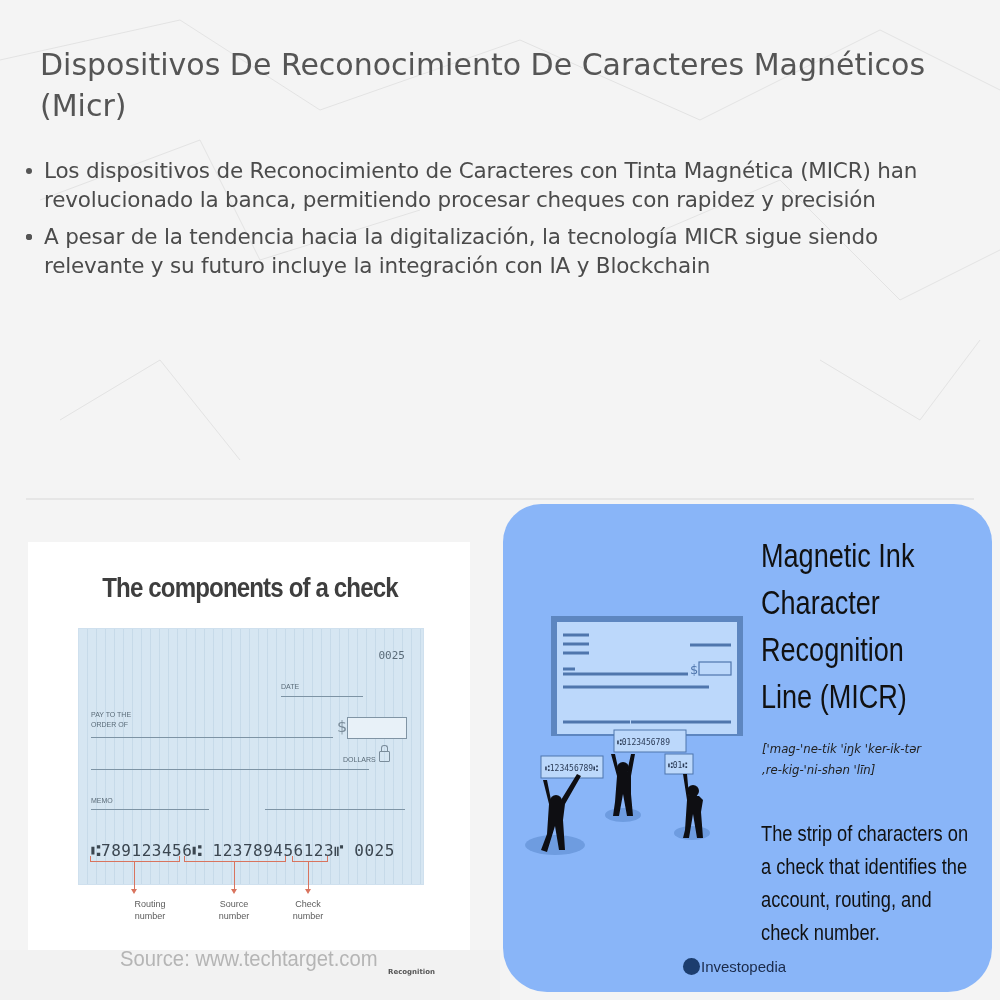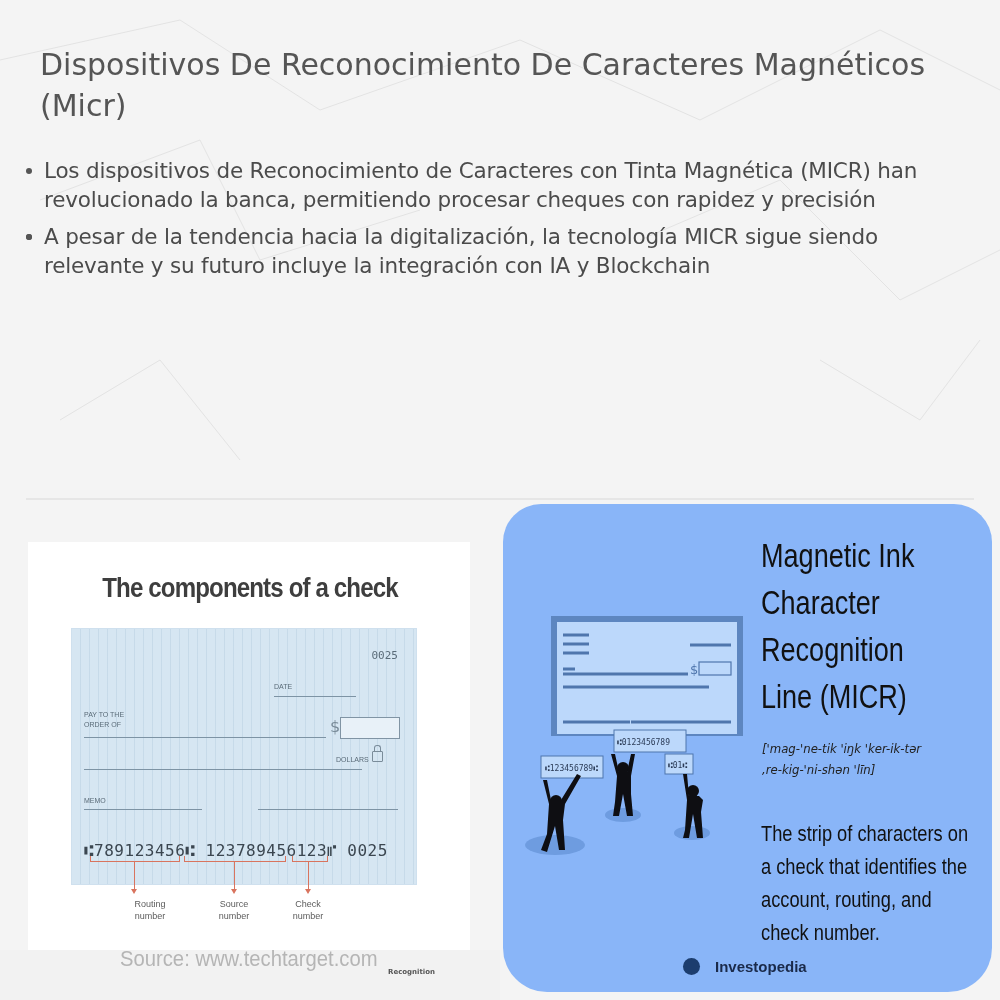--- a/index.html
+++ b/index.html
@@ -27,21 +27,21 @@
 
   
   .left-panel { position:absolute; left:28px; top:542px; width:442px; height:408px; background:#ffffff; }
   .left-footer { position:absolute; left:0; top:950px; width:500px; height:50px; background:#f2f2f2; }
   .check-title {
     position:absolute; left:0; top:572px; width:500px; text-align:center;
     font-family:"Liberation Sans Narrow","Liberation Sans", sans-serif; font-weight:bold;
     font-size:28px; color:#3e3e3e; letter-spacing:-1px; transform:scaleX(0.86);
   }
   .check {
-    position:absolute; left:71px; top:628px; width:344px; height:255px;
+    position:absolute; left:78px; top:628px; width:344px; height:255px;
     background:#d6e6f2; border:1px solid #cfe0ee;
     background-image:repeating-linear-gradient(90deg, rgba(255,255,255,0.0) 0 8px, rgba(170,196,216,0.35) 8px 9px);
     text-align:center;
   }
   .check .ck-label { position:absolute; font-size:7px; color:#5a6b78; font-family:"Liberation Sans", sans-serif; text-transform:uppercase; }
   .check .ck-line { position:absolute; height:1px; background:#7d93a4; }
   .check .ck-num { position:absolute; right:18px; top:20px; font-size:11px; color:#5a6b78; font-family:"DejaVu Sans Mono", monospace; }
   .check .ck-amount { position:absolute; left:268px; top:88px; width:58px; height:20px; border:1px solid #8094a4; background:#e8f1f8; }
   .check .ck-dollar { position:absolute; left:258px; top:88px; font-size:16px; color:#7a8c9a; }
   .check .micr { position:absolute; left:12px; top:212px; font-family:"DejaVu Sans Mono", monospace; font-size:16px; color:#3b4650; letter-spacing:0.5px; white-space:nowrap; }
@@ -68,21 +68,21 @@
   .rp-pron {
     position:absolute; left:259px; top:234px; width:220px;
     font-family:"DejaVu Sans", sans-serif; font-style:italic; font-size:13px; line-height:21px; color:#222;
     transform:scaleX(0.9); transform-origin:left top;
   }
   .rp-desc {
     position:absolute; left:258px; top:313px; width:260px;
     font-family:"Liberation Sans Narrow","Liberation Sans", sans-serif;
     font-size:22px; line-height:33px; color:#111; transform:scaleX(0.83); transform-origin:left top;
   }
-  .rp-brand { position:absolute; left:212px; top:454px; font-size:15px; color:#1a2a4a; font-family:"Liberation Sans", sans-serif;font-weight:bold; }
+  .rp-brand { position:absolute; left:198px; top:454px; font-size:15px; color:#1a2a4a; font-family:"Liberation Sans", sans-serif; }
   .rp-brand-icon { position:absolute; left:180px; top:454px; width:17px; height:17px; border-radius:50%; background:#1c3d6e; }
 </style>
 </head>
 <body>
 
 <svg class="bg-lines" viewBox="0 0 1000 500">
   <g stroke="#e3e3e3" stroke-width="1" fill="none">
     <path d="M0 60 L180 20 L320 110 L520 40 L700 120 L880 30 L1000 90"></path>
     <path d="M40 200 L200 140 L260 260 L420 210"></path>
     <path d="M640 240 L780 180 L900 300 L1000 250"></path>

